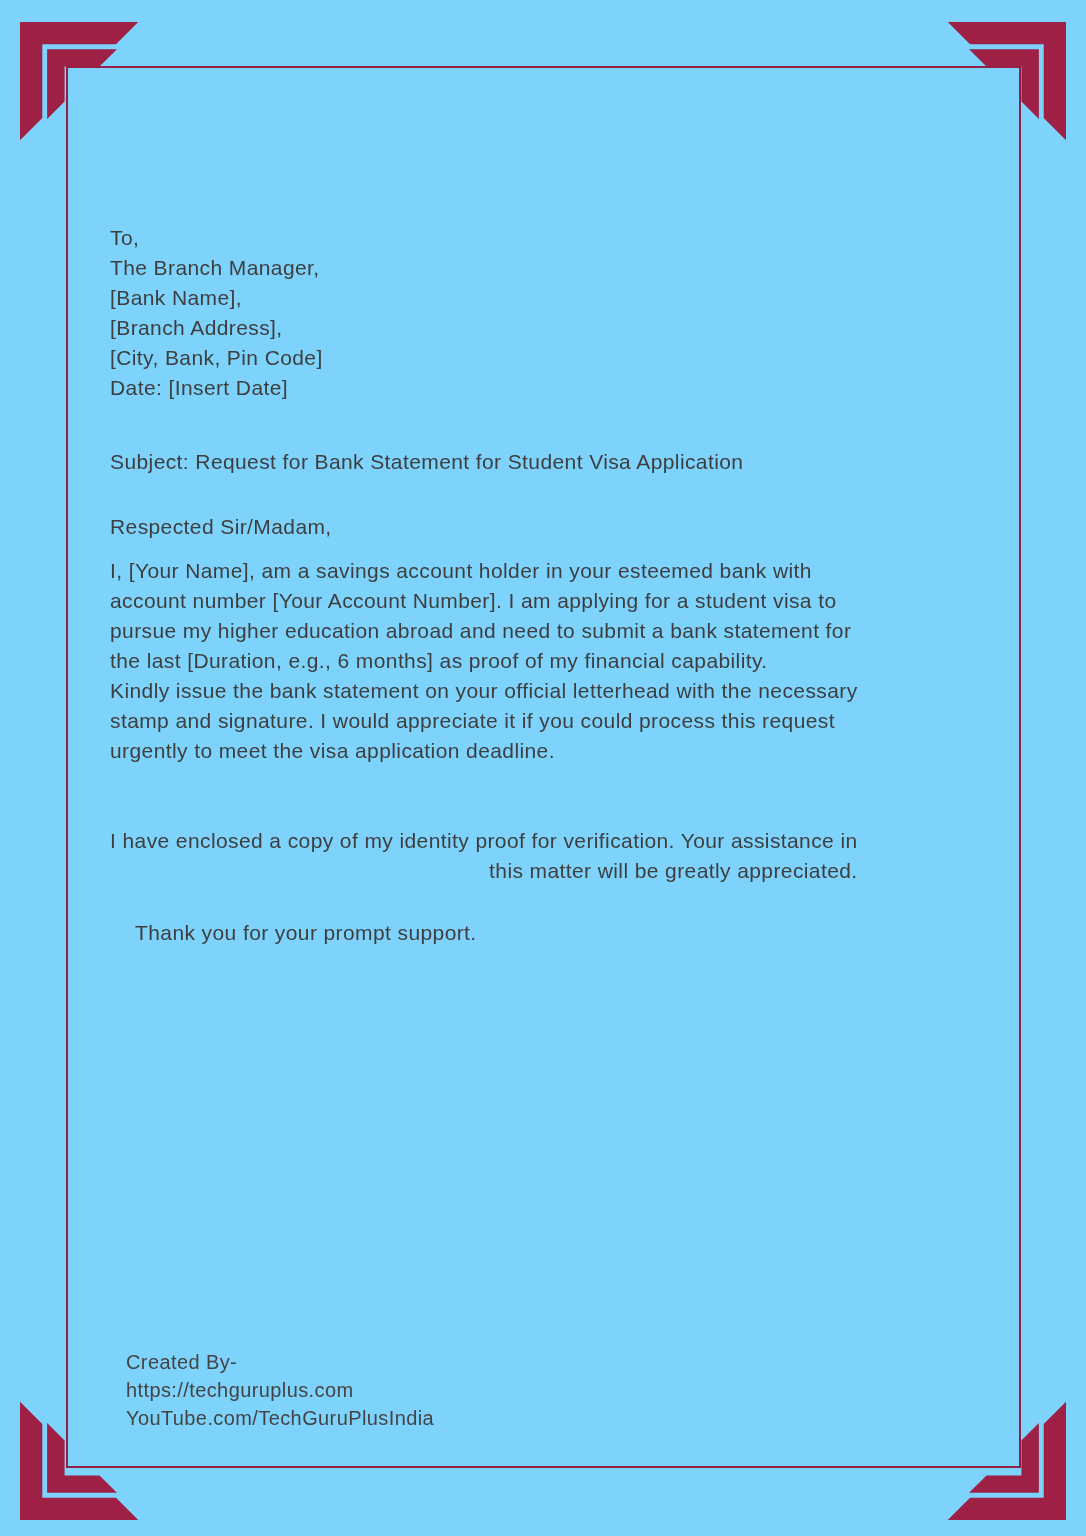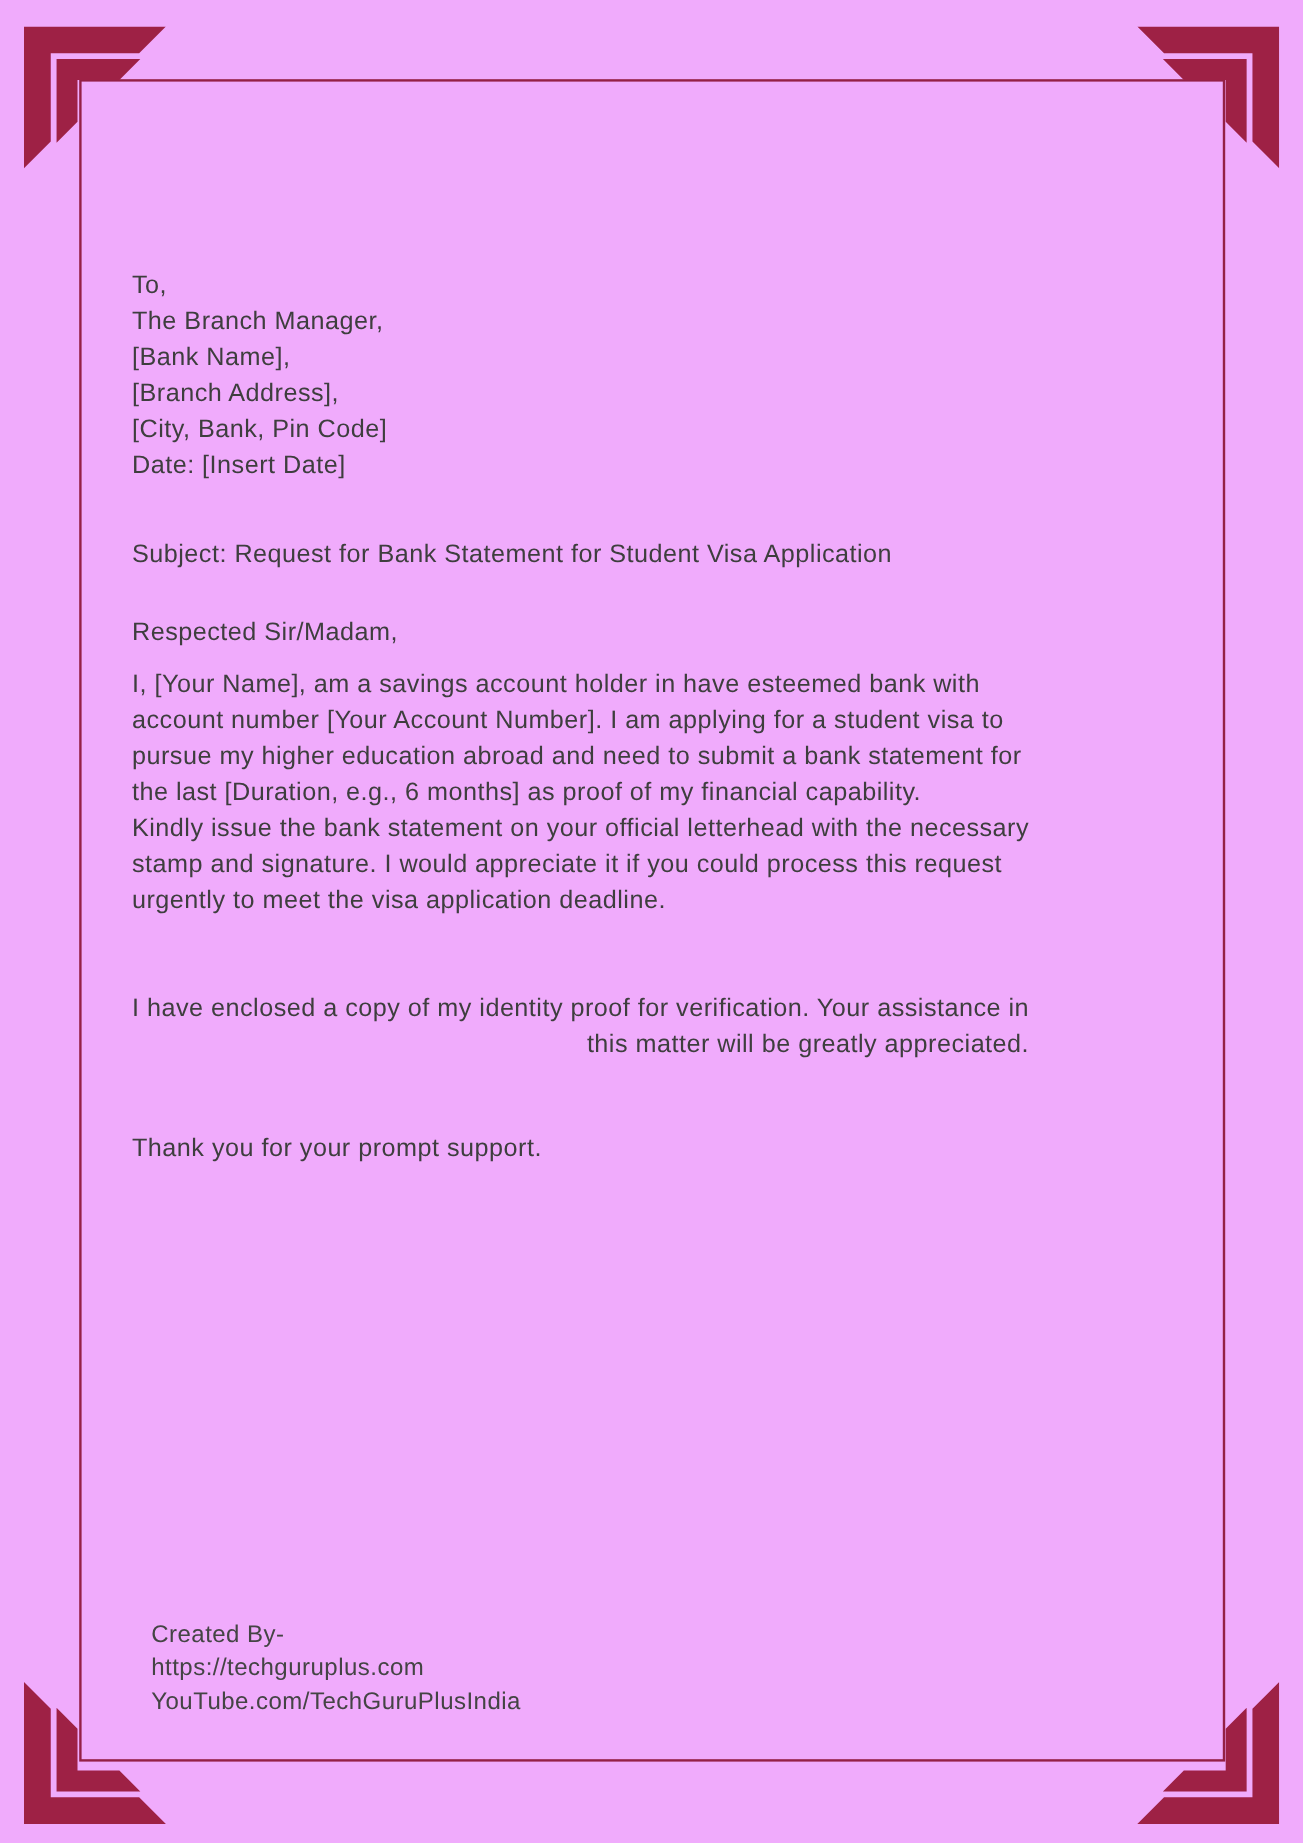--- a/index.html
+++ b/index.html
@@ -4,21 +4,21 @@
 <style>
   html, body {
     margin: 0;
     padding: 0;
     background: #e8e8e8;
   }
   .page {
     position: relative;
     width: 1086px;
     height: 1536px;
-    background: #f0abfc;
+    background: #7dd3fc;
     overflow: hidden;
     font-family: "Liberation Sans", "DejaVu Sans", sans-serif;
     color: #3e3e3e;
   }
   .border-frame {
     position: absolute;
     left: 66px;
     top: 66px;
     width: 955px;
     height: 1402px;
@@ -43,21 +43,21 @@
     line-height: 30px;
     letter-spacing: 0.4px;
     white-space: nowrap;
   }
   .block-recipient  { top: 223px; }
   .block-subject    { top: 447px; }
   .block-salutation { top: 512px; }
   .block-para1      { top: 556px; }
   .block-para2      { top: 676px; }
   .block-para3      { top: 826px; text-align: right; }
-  .block-thanks     { top: 942px; }
+  .block-thanks     { top: 918px; margin-left: 25px; }
   .block-closing    { top: 978px; }
   .block-footer     { top: 1348px; line-height: 28px; font-size: 20px; color: #444444; margin-left: 16px; }
 </style>
 </head>
 <body>
 
 <div class="page">
 
   <div class="border-frame"></div>
 
@@ -93,21 +93,21 @@
     <div>[Branch Address],</div>
     <div>[City, Bank, Pin Code]</div>
     <div>Date: [Insert Date]</div>
   </div>
 
   <div class="txt block-subject">Subject: Request for Bank Statement for Student Visa Application</div>
 
   <div class="txt block-salutation">Respected Sir/Madam,</div>
 
   <div class="txt block-para1">
-    <div>I, [Your Name], am a savings account holder in have esteemed bank with</div>
+    <div>I, [Your Name], am a savings account holder in your esteemed bank with</div>
     <div>account number [Your Account Number]. I am applying for a student visa to</div>
     <div>pursue my higher education abroad and need to submit a bank statement for</div>
     <div>the last [Duration, e.g., 6 months] as proof of my financial capability.</div>
   </div>
 
   <div class="txt block-para2">
     <div>Kindly issue the bank statement on your official letterhead with the necessary</div>
     <div>stamp and signature. I would appreciate it if you could process this request</div>
     <div>urgently to meet the visa application deadline.</div>
   </div>

